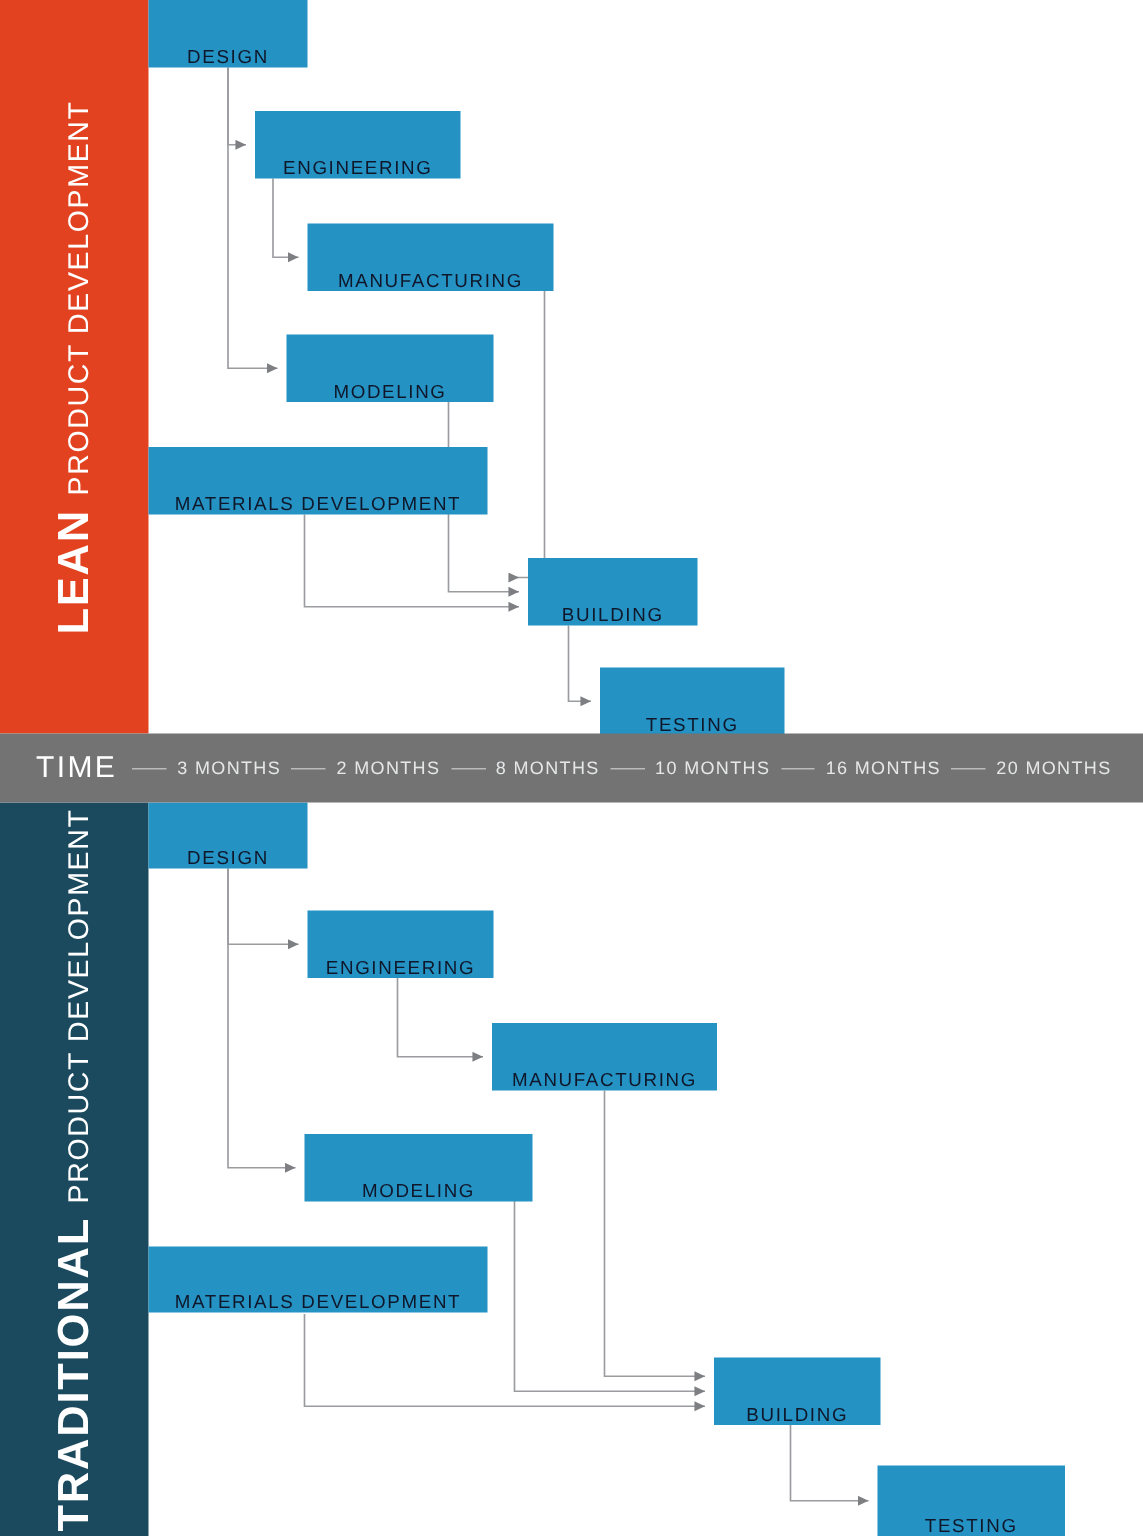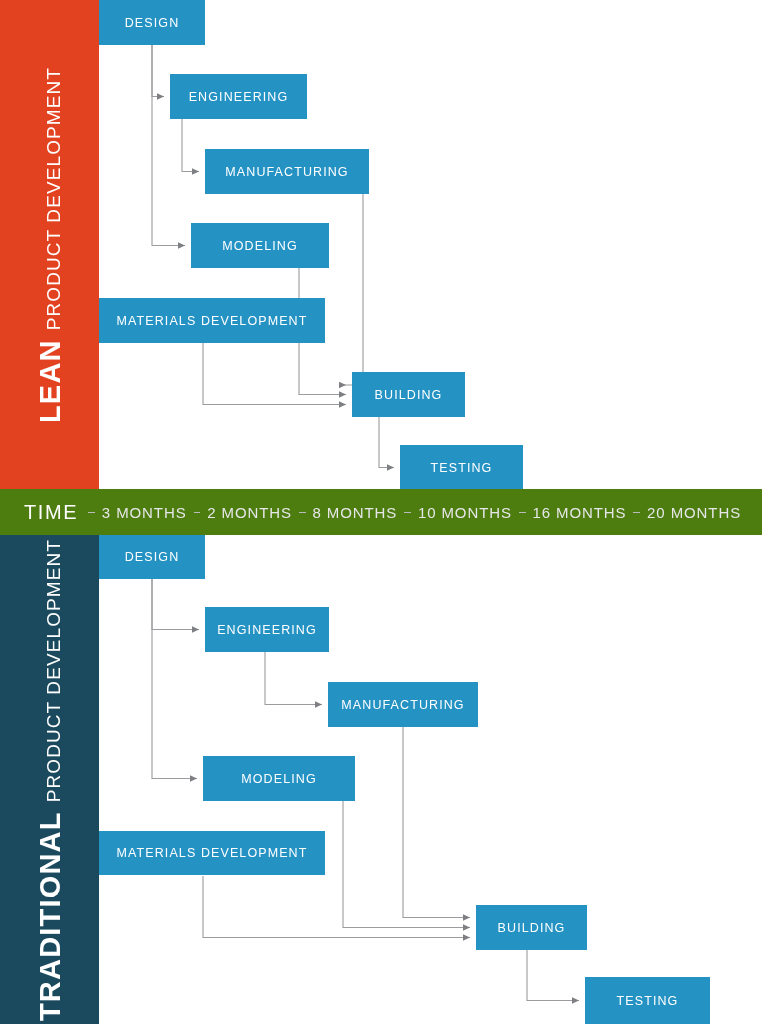--- a/index.html
+++ b/index.html
@@ -57,23 +57,23 @@
     font-size: 19px;
     font-weight: 300;
     letter-spacing: 1.1px;
     line-height: 1;
   }
 
   
   .box {
     position: absolute;
     background: #2592c4;
-    color: #ffffff;
-    display: flex;
-    align-items: center;
+    color: #0f172a;
+    display: flex;
+    align-items: flex-end;
     justify-content: center;
     font-size: 12.5px;
     letter-spacing: 1.1px;
     text-align: center;
     box-sizing: border-box;
     padding: 0 0;
   }
 
   
   .connectors {
@@ -85,21 +85,21 @@
     pointer-events: none;
   }
 
   
   .timeline {
     position: absolute;
     left: 0;
     top: 489px;
     width: 762px;
     height: 46px;
-    background: #4d7c0f;
+    background: #737373;
     display: flex;
     align-items: center;
   }
   .timeline-label {
     color: #ffffff;
     font-size: 20px;
     font-weight: 300;
     letter-spacing: 1.6px;
     margin-left: 24px;
     line-height: 1;
@@ -111,21 +111,21 @@
     margin-left: 10px;
     margin-right: 14px;
   }
   .tl-dash {
     flex: 1;
     height: 1px;
     background: #b9bbbd;
   }
   .tl-tick {
     color: #e6e7e8;
-    font-size: 15px;
+    font-size: 12px;
     letter-spacing: 0.9px;
     white-space: nowrap;
     padding: 0 7px;
     line-height: 1;
     text-align: right;
   }
 </style>
 </head>
 <body>
 

